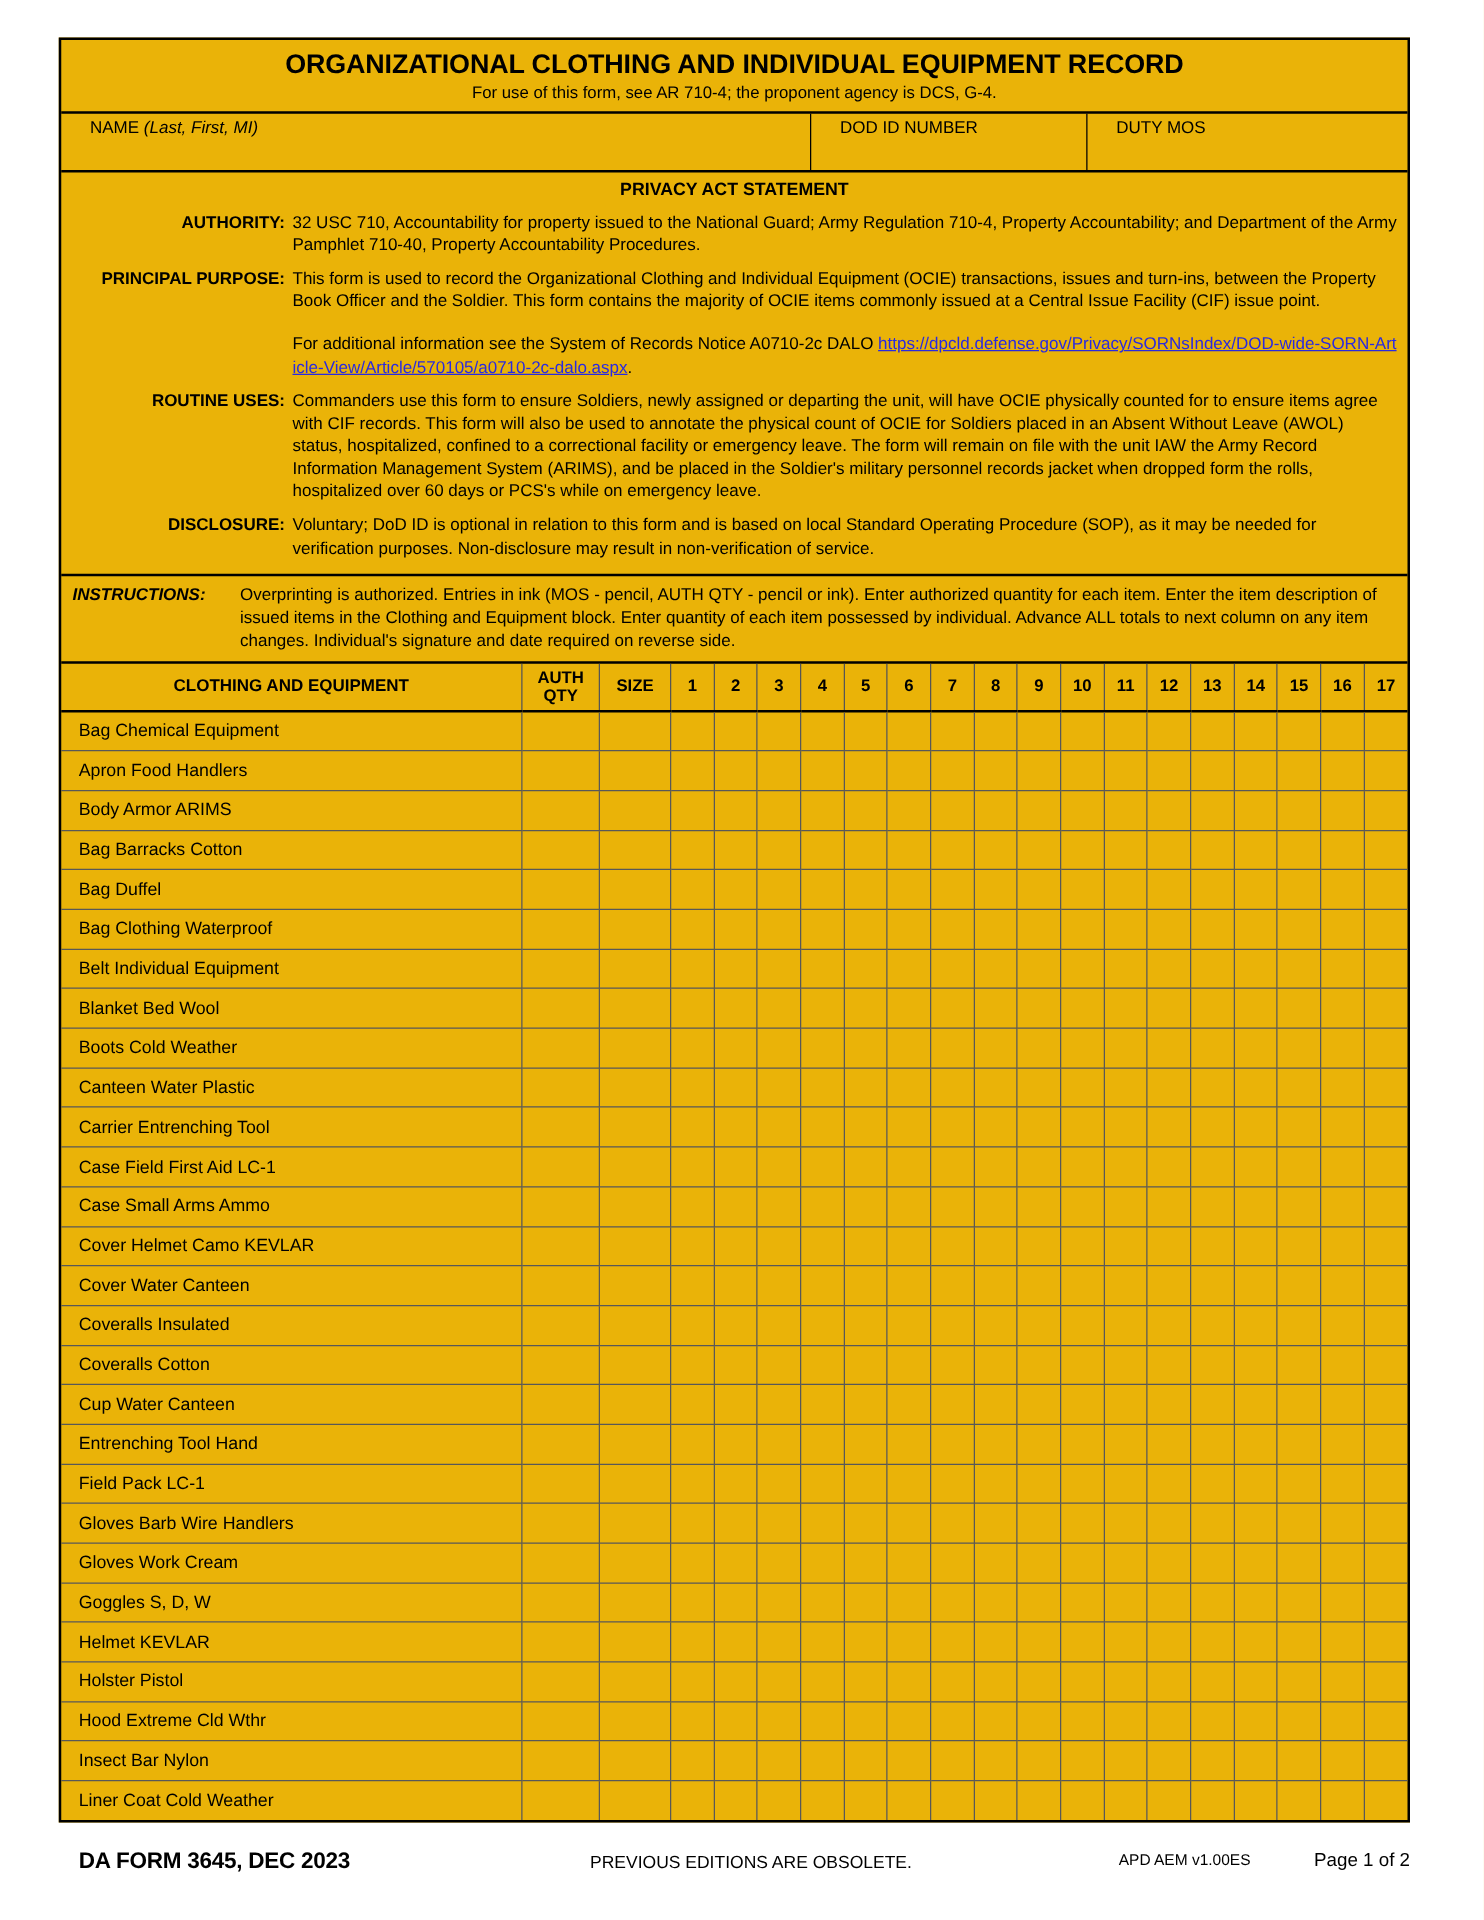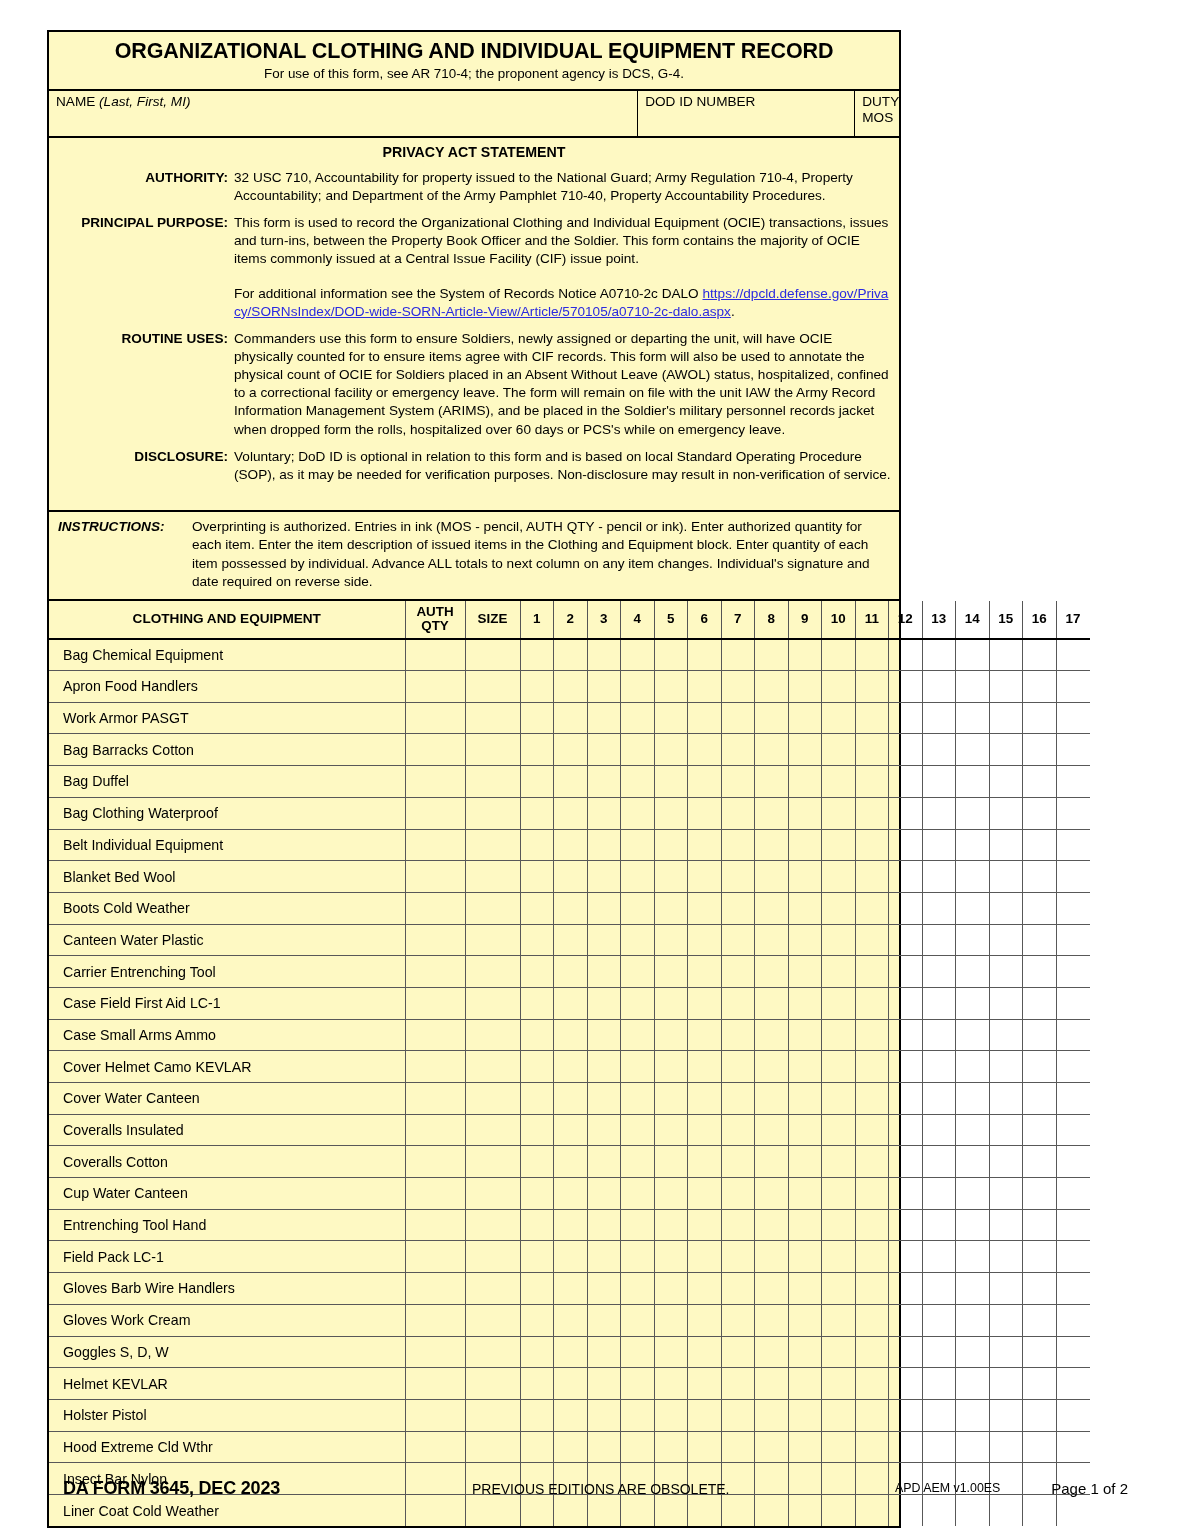--- a/index.html
+++ b/index.html
@@ -20,24 +20,24 @@
     width: 1187px;
     height: 1536px;
     box-sizing: border-box;
   }
 
   
   .form-frame {
     position: absolute;
     left: 47px;
     top: 30px;
-    width: 854px;          
+    width: 1081px;          
     border: 2.5px solid #000;
     box-sizing: border-box;
-    background: #fef9c3;
+    background: #eab308;
   }
 
   
   .title-block {
     border-bottom: 2.5px solid #000;
     padding: 7px 6px 6px 6px;
     text-align: center;
   }
   .form-title {
     font-size: 21.5px;
@@ -53,21 +53,21 @@
   }
 
   
   .ident-row {
     display: flex;
     border-bottom: 2.5px solid #000;
     height: 45px;
   }
   .ident-cell {
     box-sizing: border-box;
-    padding: 3px 0 0 7px;
+    padding: 3px 0 0 23px;
     font-size: 13.6px;
     line-height: 1.2;
   }
   .ident-name  { width: 600px; border-right: 1.6px solid #000; }
   .ident-dodid { width: 221px; border-right: 1.6px solid #000; }
   .ident-mos   { flex: 1; }
   .ident-cell .it { font-style: italic; }
 
   
   .privacy-block {
@@ -77,21 +77,21 @@
   .privacy-heading {
     text-align: center;
     font-size: 14.2px;
     font-weight: bold;
     margin-bottom: 9px;
   }
   .pa-row {
     display: flex;
     margin-bottom: 9px;
   }
-  .pa-row:last-child { margin-bottom: 17px; }
+  .pa-row:last-child { margin-bottom: 2px; }
   .pa-label {
     width: 177px;
     min-width: 177px;
     text-align: right;
     font-size: 13.6px;
     font-weight: bold;
     line-height: 1.335;
     padding-right: 6px;
     box-sizing: border-box;
   }
@@ -334,21 +334,21 @@
             <td></td>
             <td></td>
             <td></td>
             <td></td>
             <td></td>
             <td></td>
             <td></td>
             <td></td>
           </tr>
           <tr>
-            <td class="item-cell">Work Armor PASGT</td>
+            <td class="item-cell">Body Armor ARIMS</td>
             <td></td>
             <td></td>
             <td></td>
             <td></td>
             <td></td>
             <td></td>
             <td></td>
             <td></td>
             <td></td>
             <td></td>

